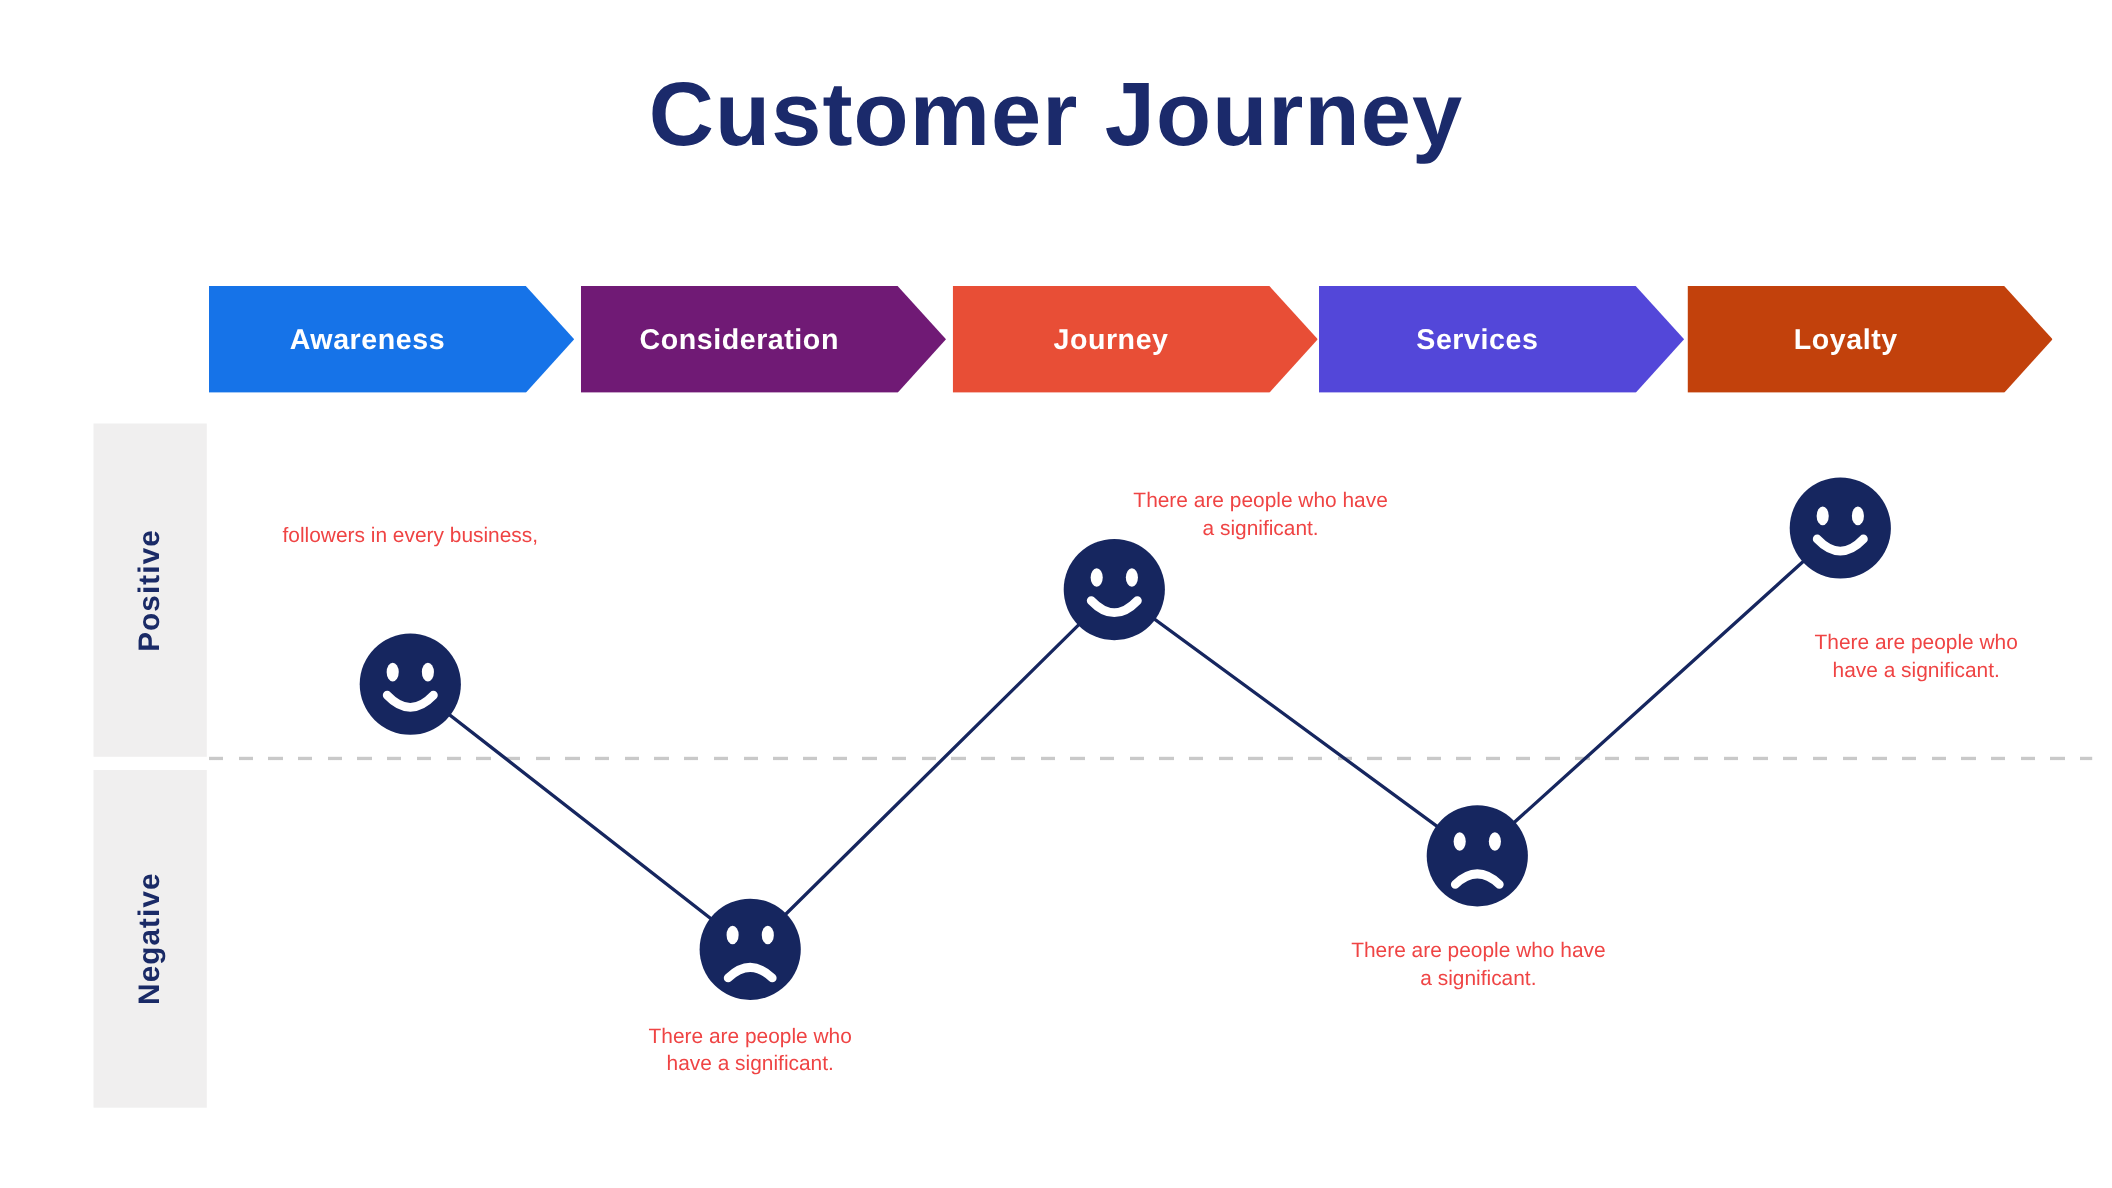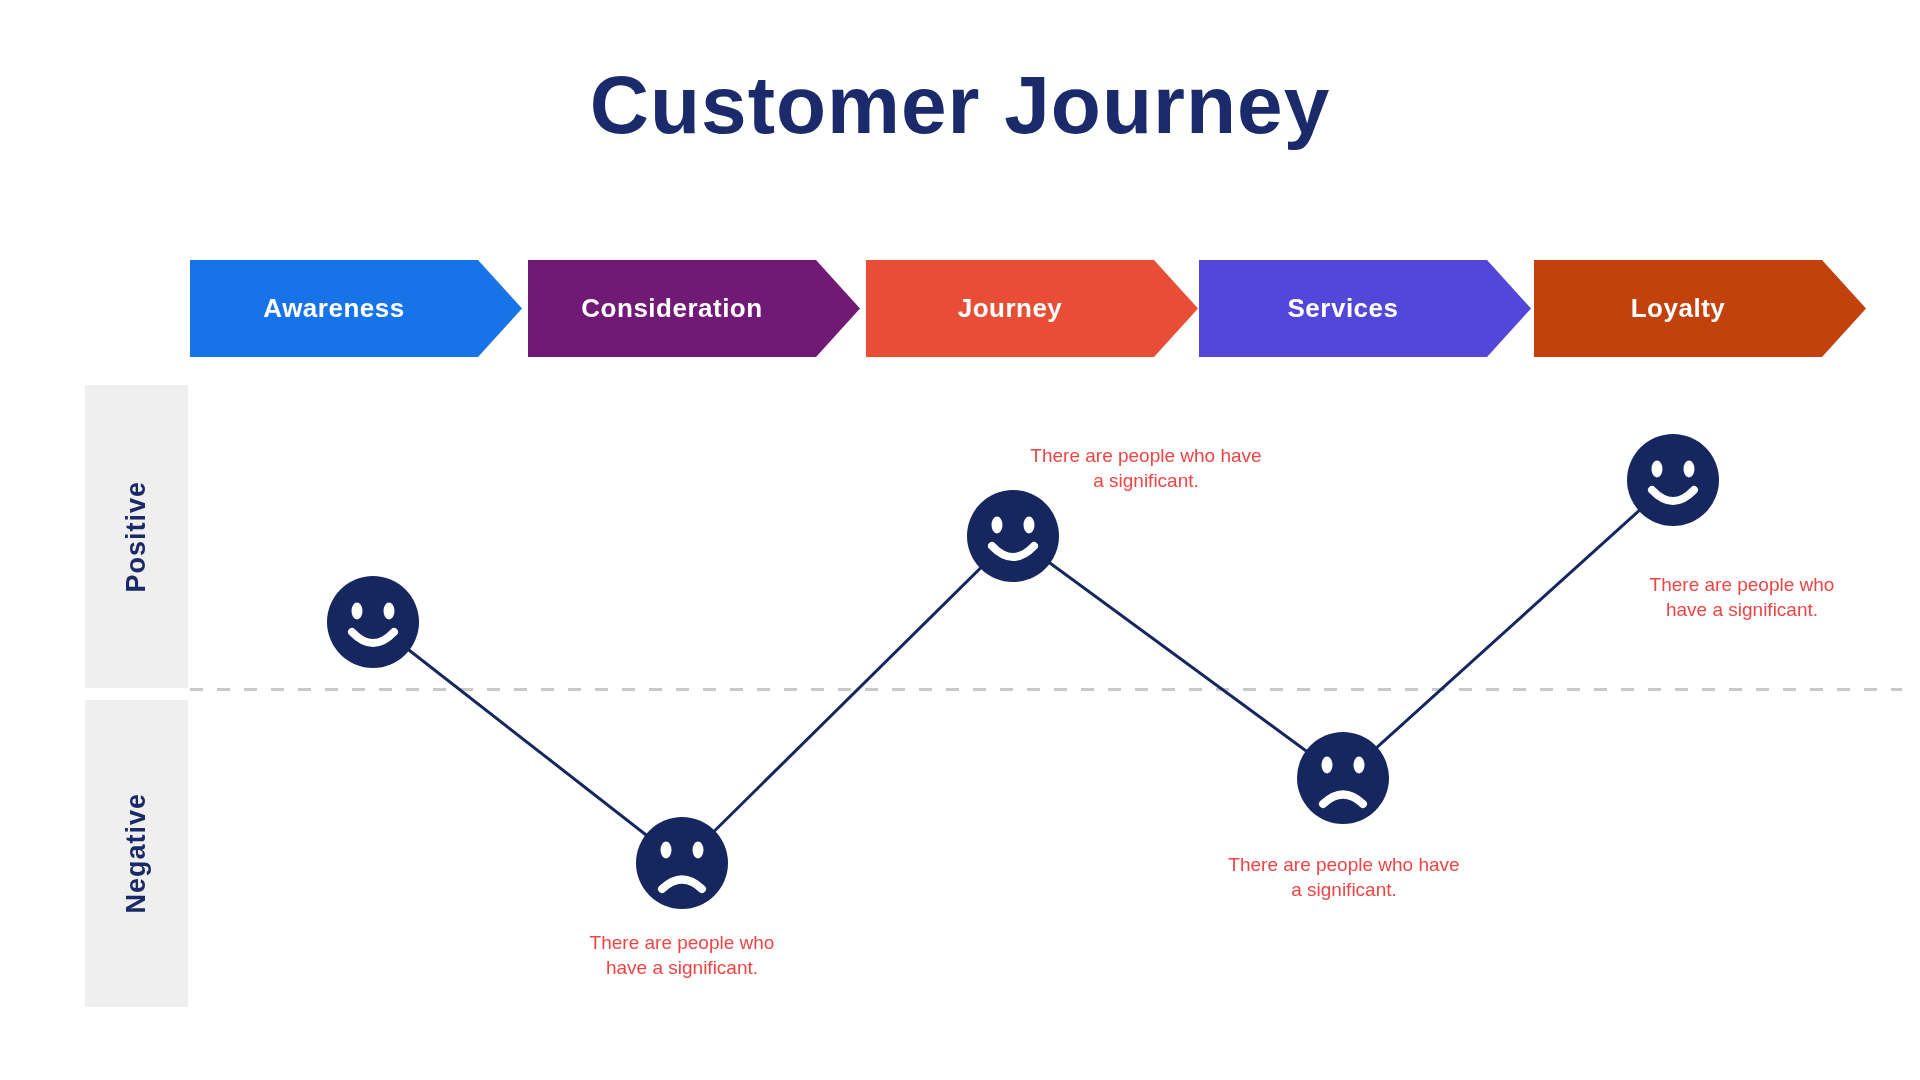--- a/index.html
+++ b/index.html
@@ -121,20 +121,21 @@
 
     <g transform="translate(1673,480)">
       <circle r="46" fill="#16265F"></circle>
       <ellipse cx="-16" cy="-11" rx="5.5" ry="8.5" fill="#ffffff"></ellipse>
       <ellipse cx="16" cy="-11" rx="5.5" ry="8.5" fill="#ffffff"></ellipse>
       <path d="M -21 10 Q 0 32 21 10" stroke="#ffffff" stroke-width="8" fill="none" stroke-linecap="round"></path>
     </g>
   </svg>
 
   <div class="caption cap-1">
+    <div>followers in every business,</div>
   </div>
   <div class="caption cap-2">
     <div>There are people who</div>
     <div>have a significant.</div>
   </div>
   <div class="caption cap-3">
     <div>There are people who have</div>
     <div>a significant.</div>
   </div>
   <div class="caption cap-4">

